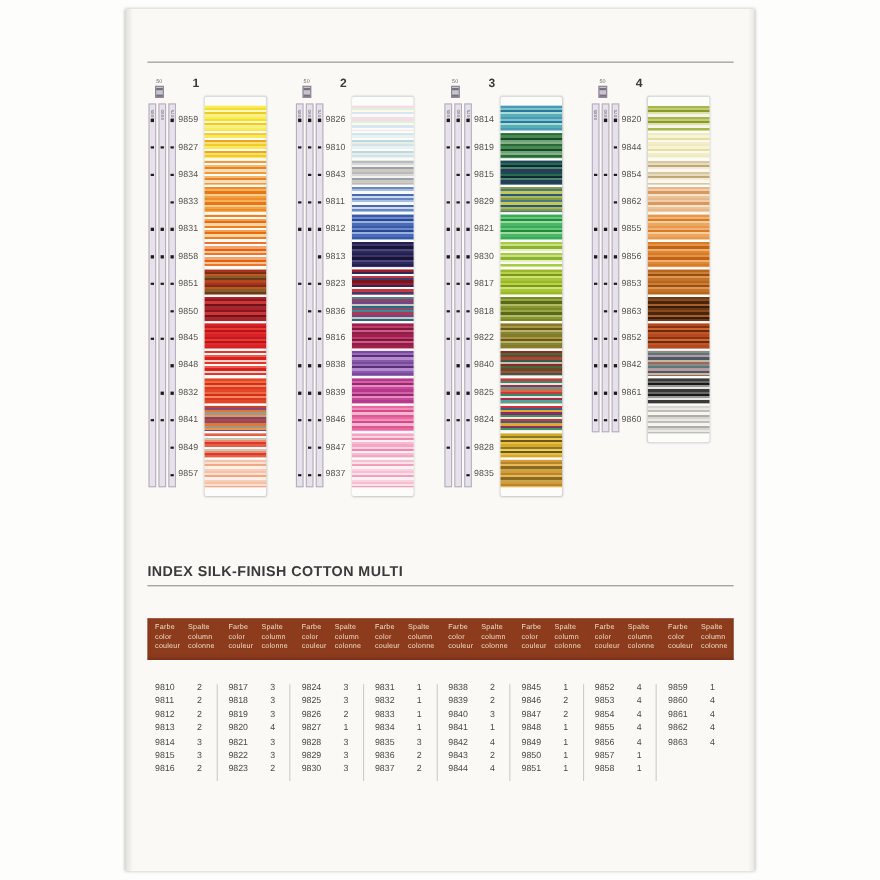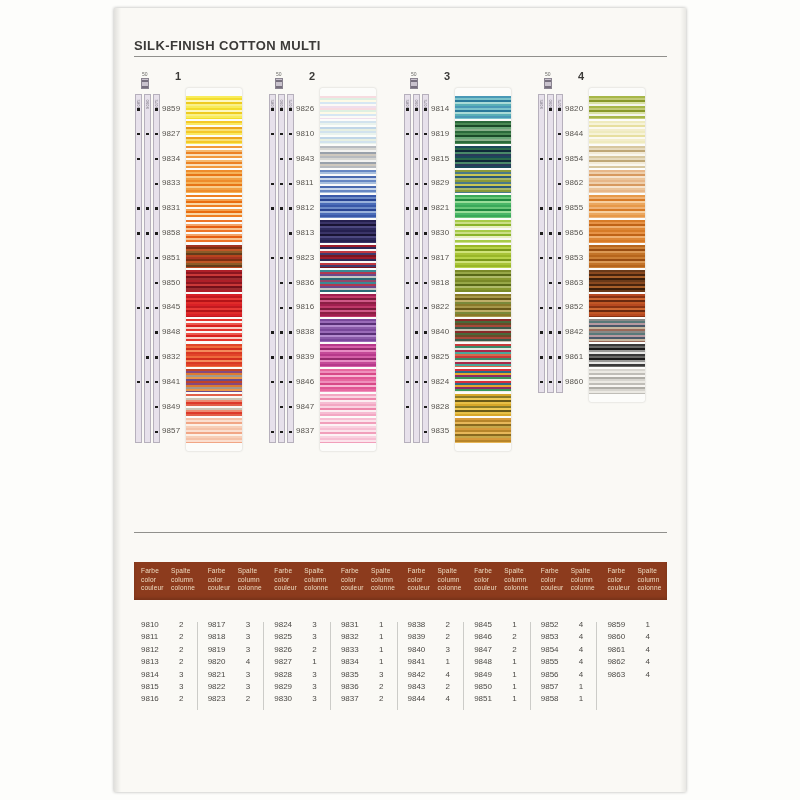--- a/index.html
+++ b/index.html
@@ -58,21 +58,20 @@
   .igroup{position:absolute;top:0;}
   .irow{position:absolute;height:12.4px;font-size:8px;color:#4c4a46;}
   .icode{position:absolute;left:7px;width:26px;}
   .icol{position:absolute;left:45px;width:10px;}
   .divider{position:absolute;top:2px;height:88px;width:0;border-left:1px solid #ccccc8;}
 </style>
 </head>
 <body>
 
 <div class="page">
-  <div class="title main-title">SILK-FINISH COTTON MULTI</div>
   <div class="rule title-rule"></div>
 
   <div id="swatch-area">
       <div class="group" style="left: 21px;">
         <div class="col-num">1</div>
         <div class="weight">50</div>
         <div class="spool"></div>
         <div class="strip" style="left: 0px; height: 348.8px;">
           <span class="strip-label">9085</span>
           <div class="dot" style="left: 1.4px; top: 13.1px;"></div>
@@ -368,20 +367,21 @@
           <div class="band" style="background: repeating-linear-gradient(rgb(183, 102, 29) 0px, rgb(183, 102, 29) 2px, rgb(203, 128, 55) 2px, rgb(203, 128, 55) 4px, rgb(153, 77, 17) 4px, rgb(153, 77, 17) 6px, rgb(219, 153, 85) 6px, rgb(219, 153, 85) 8px, rgb(195, 116, 41) 8px, rgb(195, 116, 41) 10px);"></div>
           <div class="band" style="background: repeating-linear-gradient(rgb(105, 58, 25) 0px, rgb(105, 58, 25) 2px, rgb(137, 73, 31) 2px, rgb(137, 73, 31) 4px, rgb(73, 37, 13) 4px, rgb(73, 37, 13) 6px, rgb(167, 95, 41) 6px, rgb(167, 95, 41) 8px, rgb(57, 29, 9) 8px, rgb(57, 29, 9) 10px);"></div>
           <div class="band" style="background: repeating-linear-gradient(rgb(183, 73, 32) 0px, rgb(183, 73, 32) 2px, rgb(137, 51, 19) 2px, rgb(137, 51, 19) 4px, rgb(207, 105, 51) 4px, rgb(207, 105, 51) 6px, rgb(105, 41, 15) 6px, rgb(105, 41, 15) 8px, rgb(192, 87, 38) 8px, rgb(192, 87, 38) 10px);"></div>
           <div class="band" style="background: repeating-linear-gradient(rgb(137, 137, 135) 0px, rgb(137, 137, 135) 2px, rgb(89, 121, 121) 2px, rgb(89, 121, 121) 4px, rgb(183, 153, 160) 4px, rgb(183, 153, 160) 6px, rgb(73, 89, 105) 6px, rgb(73, 89, 105) 8px, rgb(199, 183, 159) 8px, rgb(199, 183, 159) 10px, rgb(153, 105, 89) 10px, rgb(153, 105, 89) 12px);"></div>
           <div class="band" style="background: repeating-linear-gradient(rgb(57, 57, 57) 0px, rgb(57, 57, 57) 2px, rgb(105, 105, 103) 2px, rgb(105, 105, 103) 4px, rgb(25, 25, 25) 4px, rgb(25, 25, 25) 6px, rgb(153, 153, 151) 6px, rgb(153, 153, 151) 8px, rgb(231, 231, 229) 8px, rgb(231, 231, 229) 10px);"></div>
           <div class="band" style="background: repeating-linear-gradient(rgb(215, 213, 207) 0px, rgb(215, 213, 207) 2px, rgb(235, 233, 227) 2px, rgb(235, 233, 227) 4px, rgb(191, 189, 183) 4px, rgb(191, 189, 183) 6px, rgb(247, 245, 241) 6px, rgb(247, 245, 241) 8px, rgb(175, 173, 167) 8px, rgb(175, 173, 167) 10px);"></div>
         </div>
       </div>
     </div>
 
+  <div class="title index-title">INDEX SILK-FINISH COTTON MULTI</div>
   <div class="rule index-rule"></div>
   <div class="index-header" id="index-header" style="background: rgb(140, 59, 29);">
       <div class="hgroup" style="left: 0px; width: 66.625px;">
         <div class="hcell farbe">
           <div>Farbe</div>
           <div>color</div>
           <div>couleur</div>
         </div>
         <div class="hcell spalte">
           <div>Spalte</div>

